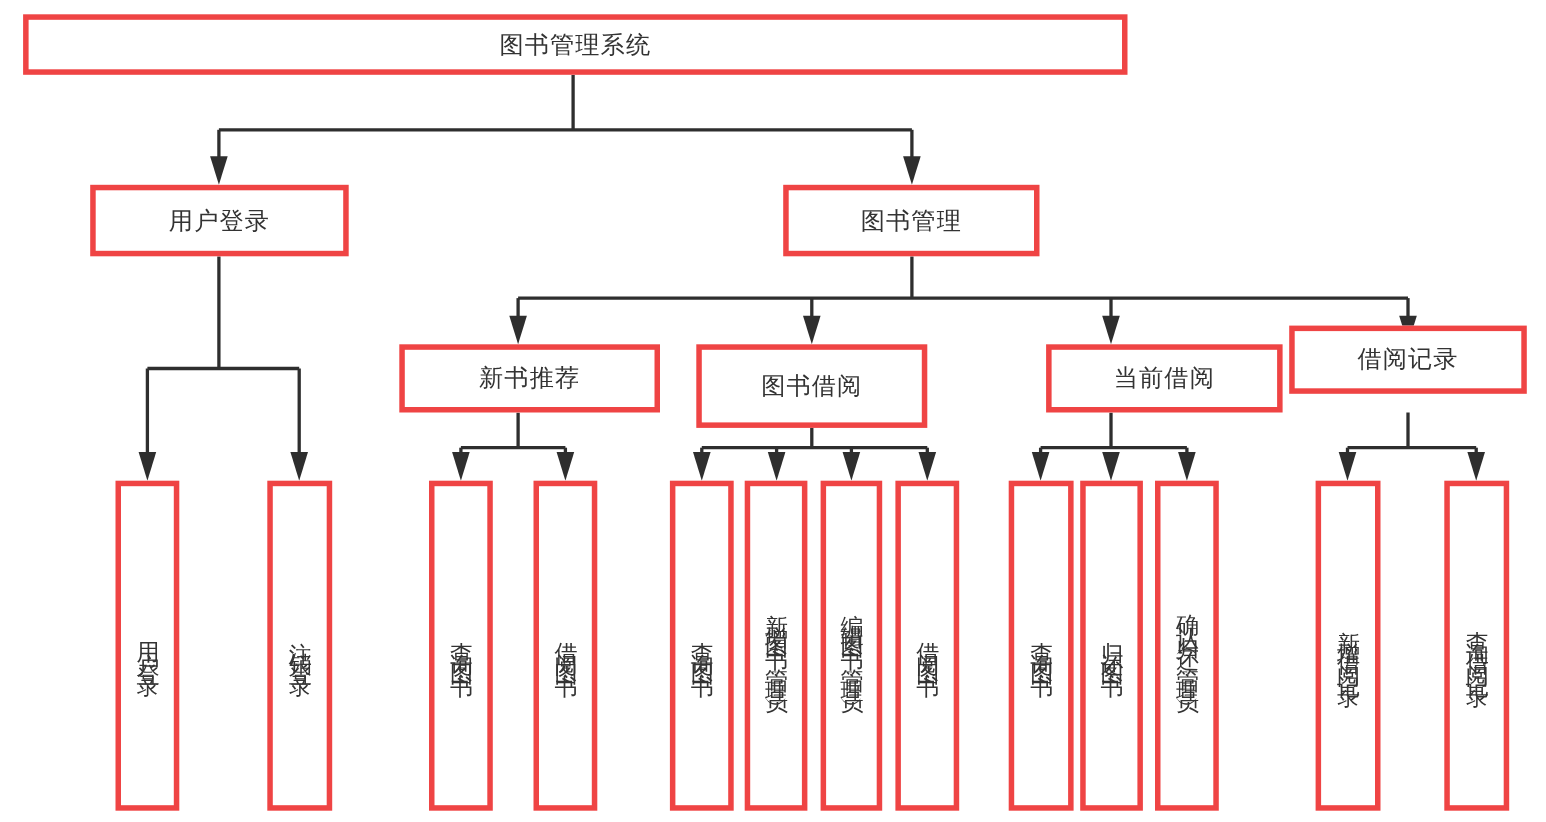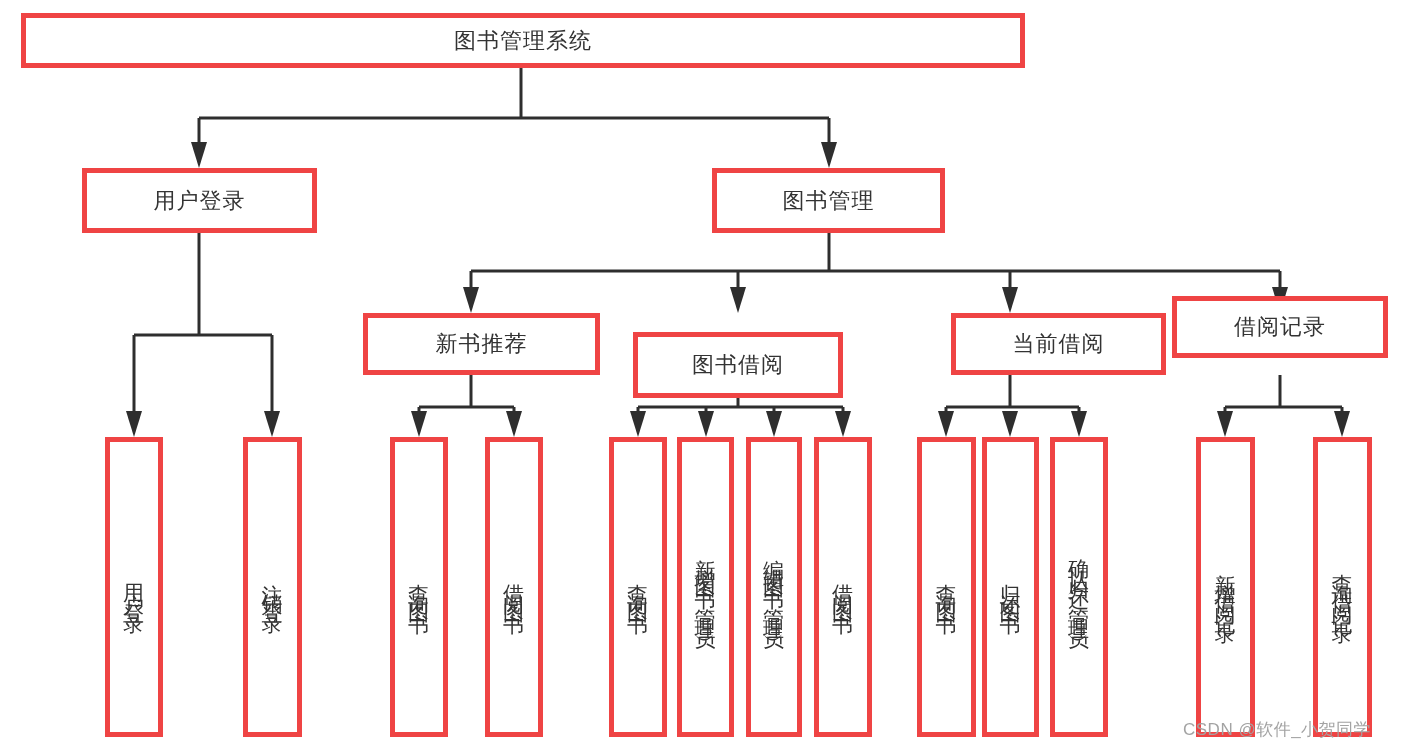--- a/index.html
+++ b/index.html
@@ -33,21 +33,21 @@
     font-size: 21px;
     letter-spacing: 10px;
     line-height: 1;
     overflow: hidden;
   }
   
   .n-root  { left: 21px;  top: 13px;  width: 1004px; height: 55px; }
   .n-login { left: 82px;  top: 168px; width: 235px;  height: 65px; }
   .n-mgmt  { left: 712px; top: 168px; width: 233px;  height: 65px; }
   .n-l3a { left: 363px;  top: 313px; width: 237px; height: 62px; }
-  .n-l3b { left: 633px;  top: 332px; width: 210px; height: 66px; }
+  .n-l3b { left: 633px;  top: 313px; width: 210px; height: 76px; }
   .n-l3c { left: 951px;  top: 313px; width: 215px; height: 62px; }
   .n-l3d { left: 1172px; top: 296px; width: 216px; height: 62px; }
   .n-a1 { left: 105px;  top: 437px; width: 58px; height: 300px; }
   .n-a2 { left: 243px;  top: 437px; width: 59px; height: 300px; }
   .n-b1 { left: 390px;  top: 437px; width: 58px; height: 300px; }
   .n-b2 { left: 485px;  top: 437px; width: 58px; height: 300px; }
   .n-c1 { left: 609px;  top: 437px; width: 58px; height: 300px; }
   .n-c2 { left: 677px;  top: 437px; width: 57px; height: 300px; }
   .n-c3 { left: 746px;  top: 437px; width: 56px; height: 300px; }
   .n-c4 { left: 814px;  top: 437px; width: 58px; height: 300px; }
@@ -160,15 +160,14 @@
   <div class="node vnode n-c3">编辑图书（管理员）</div>
   <div class="node vnode n-c4">借阅图书</div>
 
   <div class="node vnode n-d1">查询图书</div>
   <div class="node vnode n-d2">归还图书</div>
   <div class="node vnode n-d3">确认归还（管理员）</div>
 
   <div class="node vnode n-e1">新增借阅记录</div>
   <div class="node vnode n-e2">查询借阅记录</div>
 
-  <div id="watermark">CSDN @软件_小贺同学</div>
 
 </div>
 
 </body></html>

